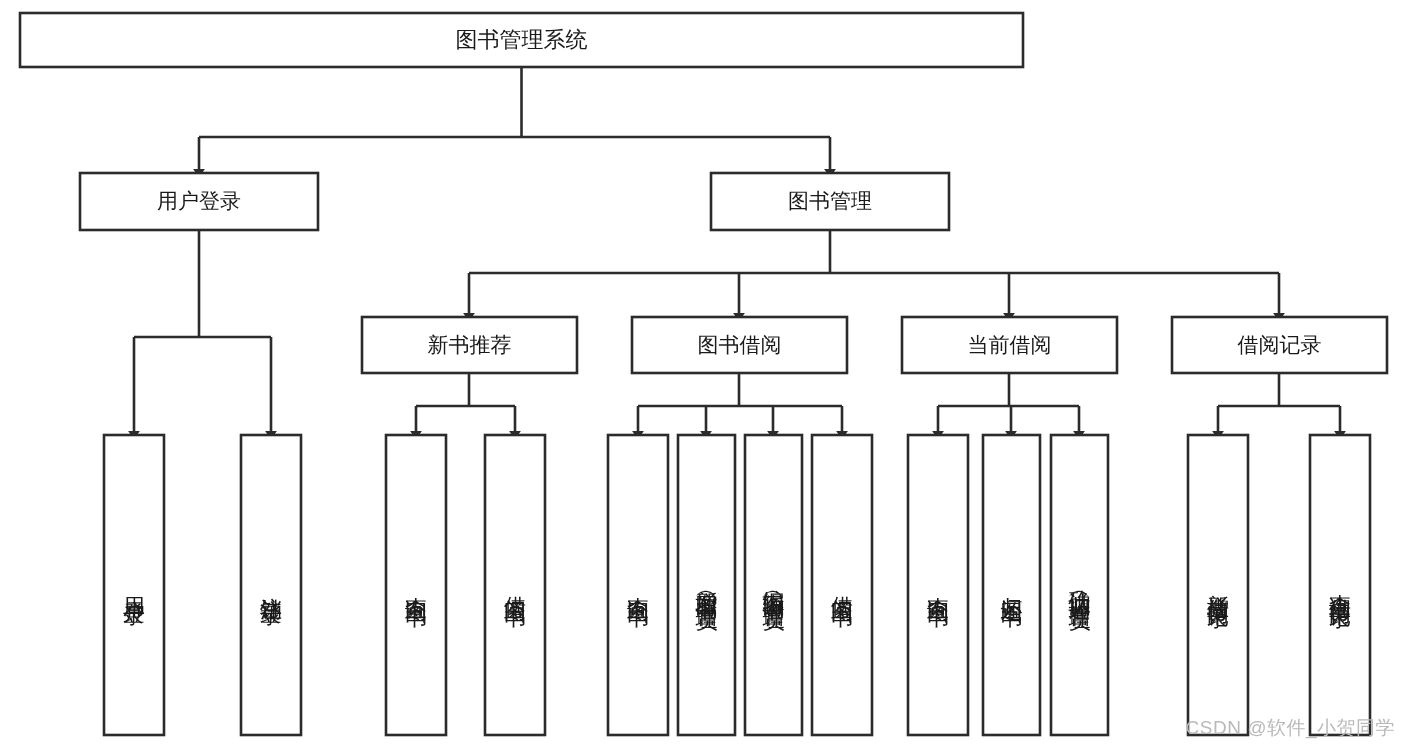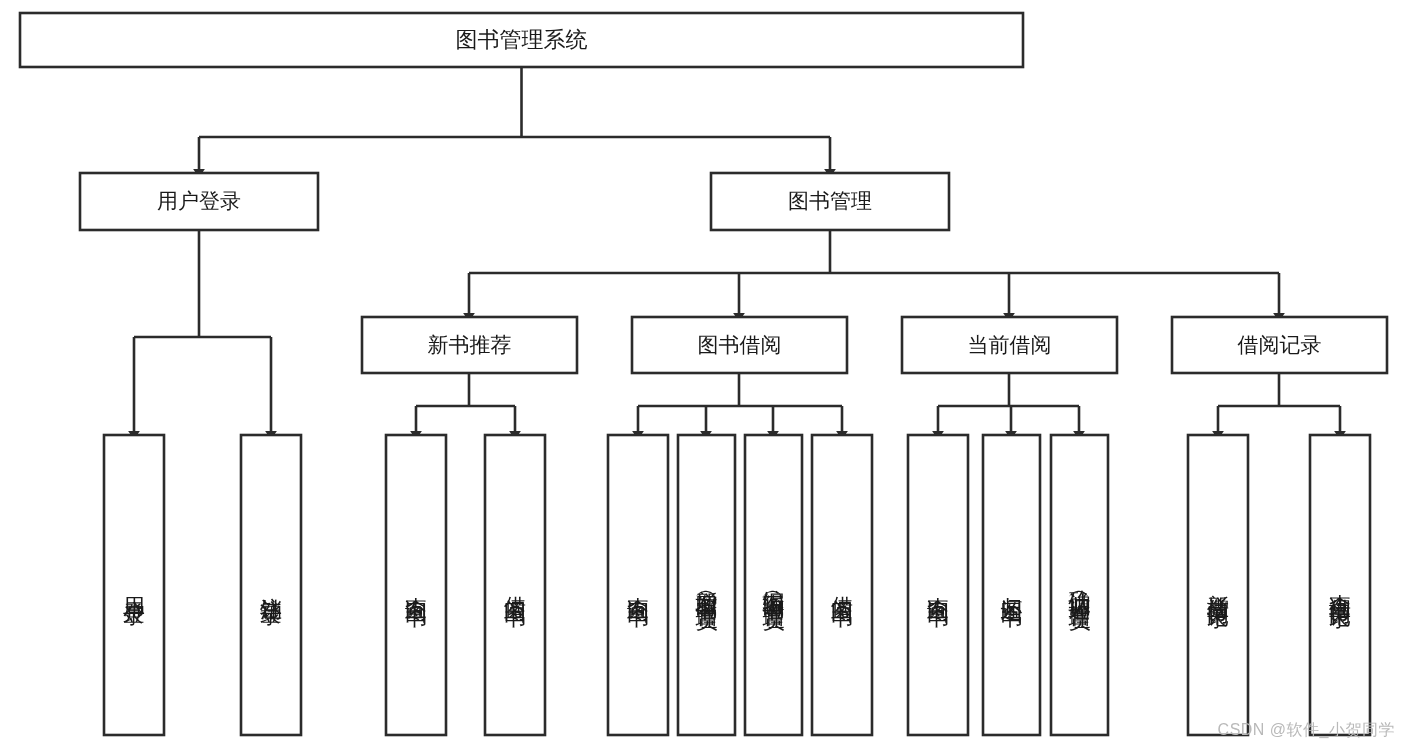--- a/index.html
+++ b/index.html
@@ -66,21 +66,21 @@
     letter-spacing: 3px;
     color: #1a1a1a;
     white-space: nowrap;
     text-align: center;
   }
   .watermark {
     position: absolute;
     right: 10px;
     bottom: 6px;
     font-family: "Liberation Sans", "DejaVu Sans", sans-serif;
-    font-size: 16px;
+    font-size: 19px;
     color: #b9b9b9;
     letter-spacing: 0.5px;
     white-space: nowrap;
   }
 </style>
 </head>
 <body>
 
 <div id="diagram-root">
 

